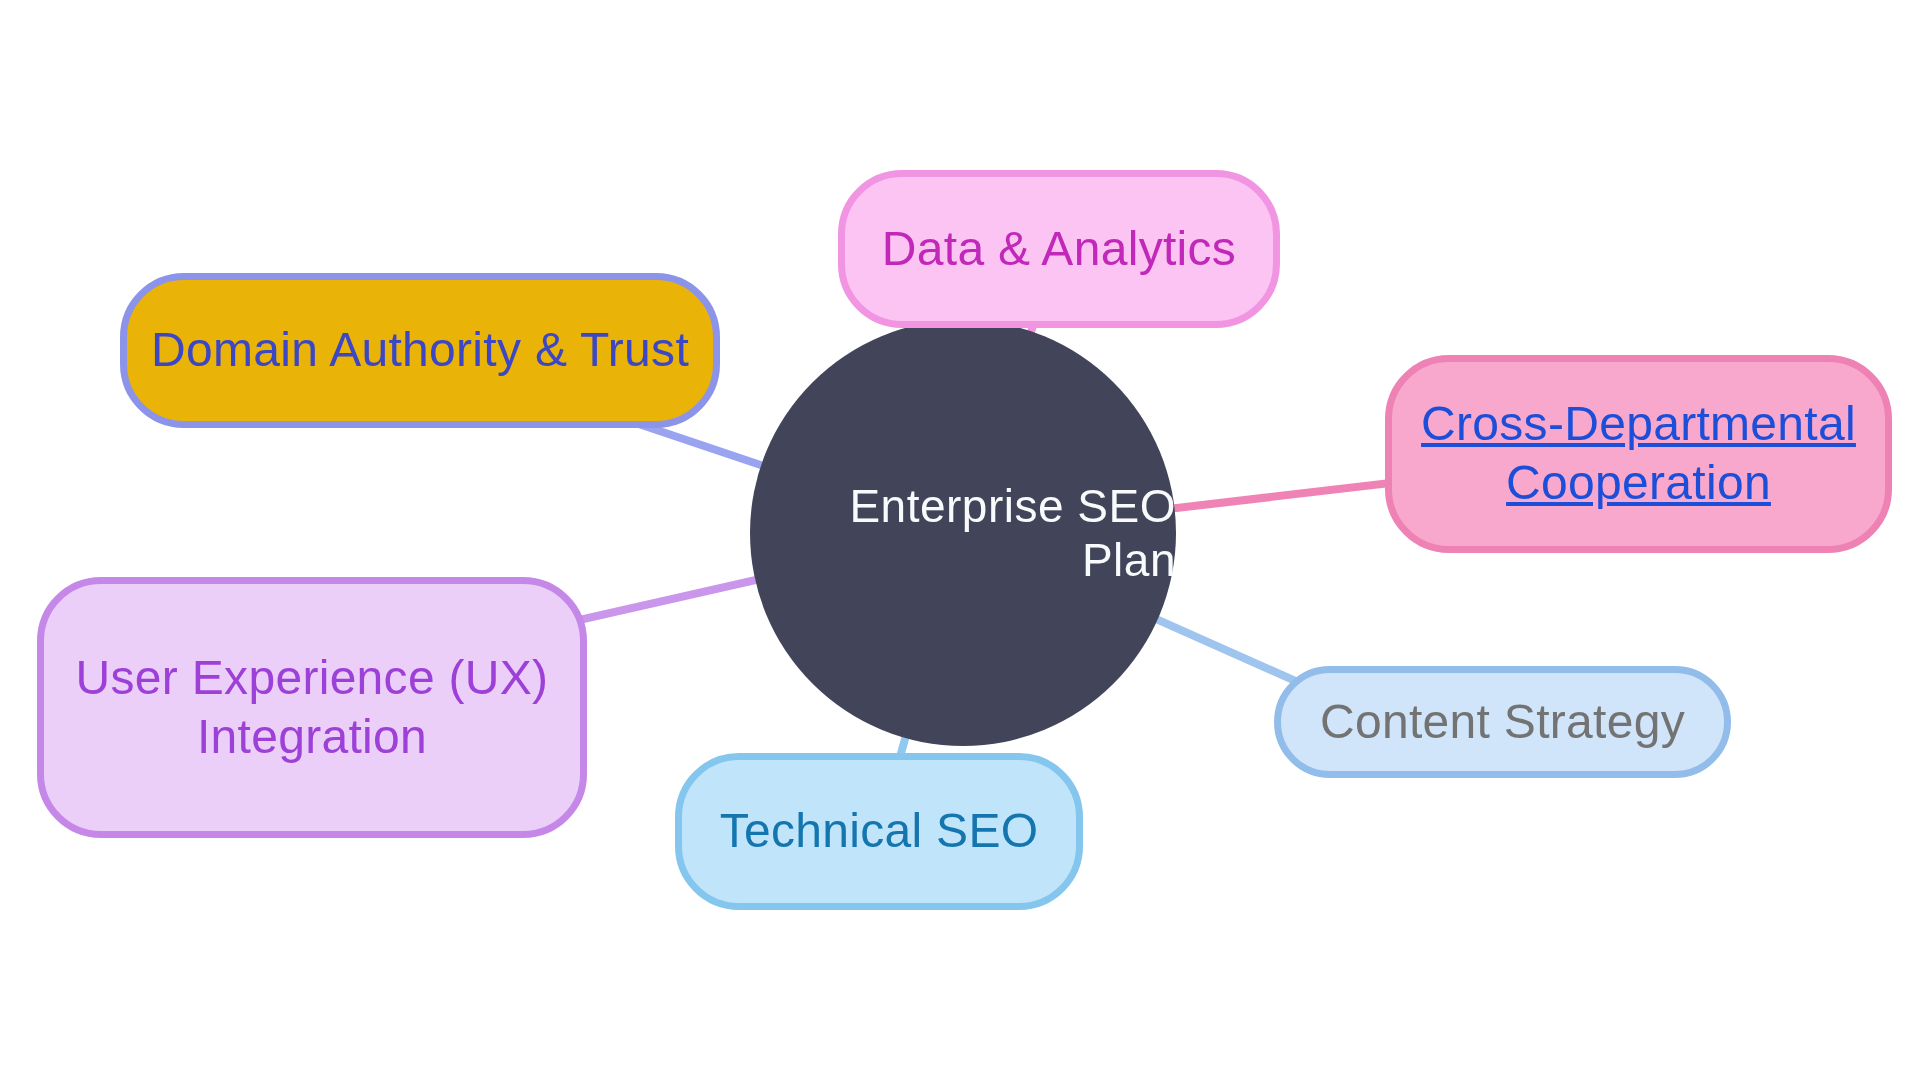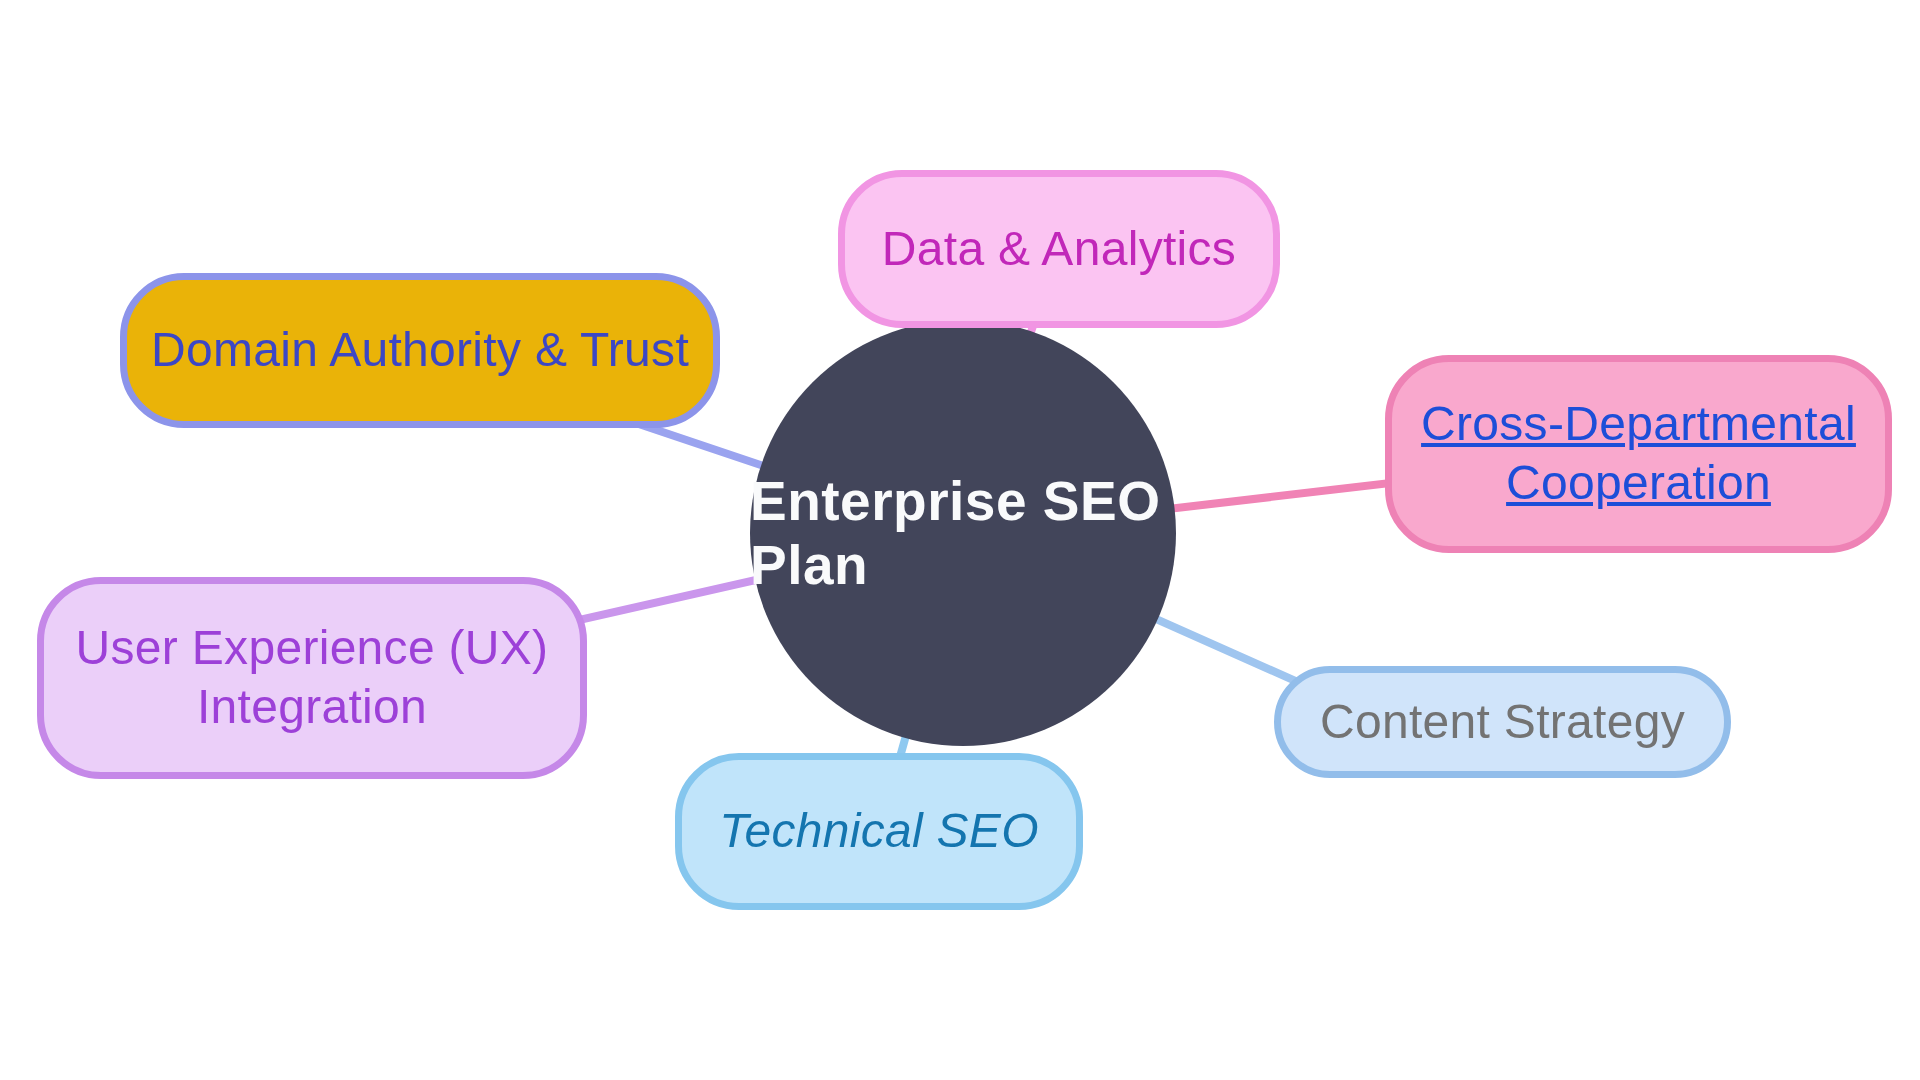--- a/index.html
+++ b/index.html
@@ -22,23 +22,23 @@
     height: 1080px;
     z-index: 1;
   }
   .center-node {
     position: absolute;
     z-index: 2;
     border-radius: 50%;
     display: flex;
     align-items: center;
     justify-content: center;
-    text-align: left;
-    font-size: 55px;
-    font-weight: 700;
+    text-align: right;
+    font-size: 46px;
+    font-weight: 400;
     letter-spacing: 0.5px;
   }
   .node {
     position: absolute;
     z-index: 3;
     box-sizing: border-box;
     border: 7px solid;
     border-radius: 64px;
     display: flex;
     align-items: center;
@@ -70,27 +70,27 @@
       <div class="node" style="left: 838px; top: 170px; width: 442px; height: 158px; background: rgb(251, 196, 242); border-color: rgb(241, 149, 227); color: rgb(193, 39, 185);">
         <span class="node-label">Data &amp; Analytics</span>
       </div>
       <div class="node" style="left: 120px; top: 273px; width: 600px; height: 155px; background: #eab308; border-color: rgb(140, 148, 234); color: rgb(60, 71, 197);">
         <span class="node-label">Domain Authority &amp; Trust</span>
       </div>
       <div class="node" style="left: 1385px; top: 355px; width: 507px; height: 198px; background: rgb(249, 168, 205); border-color: rgb(238, 130, 181); color: #1d4ed8; text-decoration: underline;">
         <span class="node-label">Cross-Departmental
 Cooperation</span>
       </div>
-      <div class="node" style="left: 37px; top: 577px; width: 550px; height: 202px; background: rgb(235, 207, 249); border-color: rgb(197, 136, 232); color: rgb(157, 64, 216);">
+      <div class="node" style="left: 37px; top: 577px; width: 550px; height: 261px; background: rgb(235, 207, 249); border-color: rgb(197, 136, 232); color: rgb(157, 64, 216);">
         <span class="node-label">User Experience (UX)
 Integration</span>
       </div>
       <div class="node" style="left: 1274px; top: 666px; width: 457px; height: 112px; background: rgb(208, 228, 250); border-color: rgb(146, 189, 234); color: #737373;">
         <span class="node-label">Content Strategy</span>
       </div>
-      <div class="node" style="left: 675px; top: 753px; width: 408px; height: 157px; background: rgb(192, 228, 250); border-color: rgb(133, 198, 238); color: rgb(20, 117, 175); font-style: italic;">
+      <div class="node" style="left: 675px; top: 753px; width: 408px; height: 157px; background: rgb(192, 228, 250); border-color: rgb(133, 198, 238); color: rgb(20, 117, 175);">
         <span class="node-label">Technical SEO</span>
       </div>
     </div>
   <div id="center-node" class="center-node" style="left: 750px; top: 320px; width: 426px; height: 426px; background: rgb(66, 69, 90); color: rgb(249, 250, 251);">
     <span class="center-label">Enterprise SEO Plan</span>
   </div>
 </div>
 
 </body></html>

